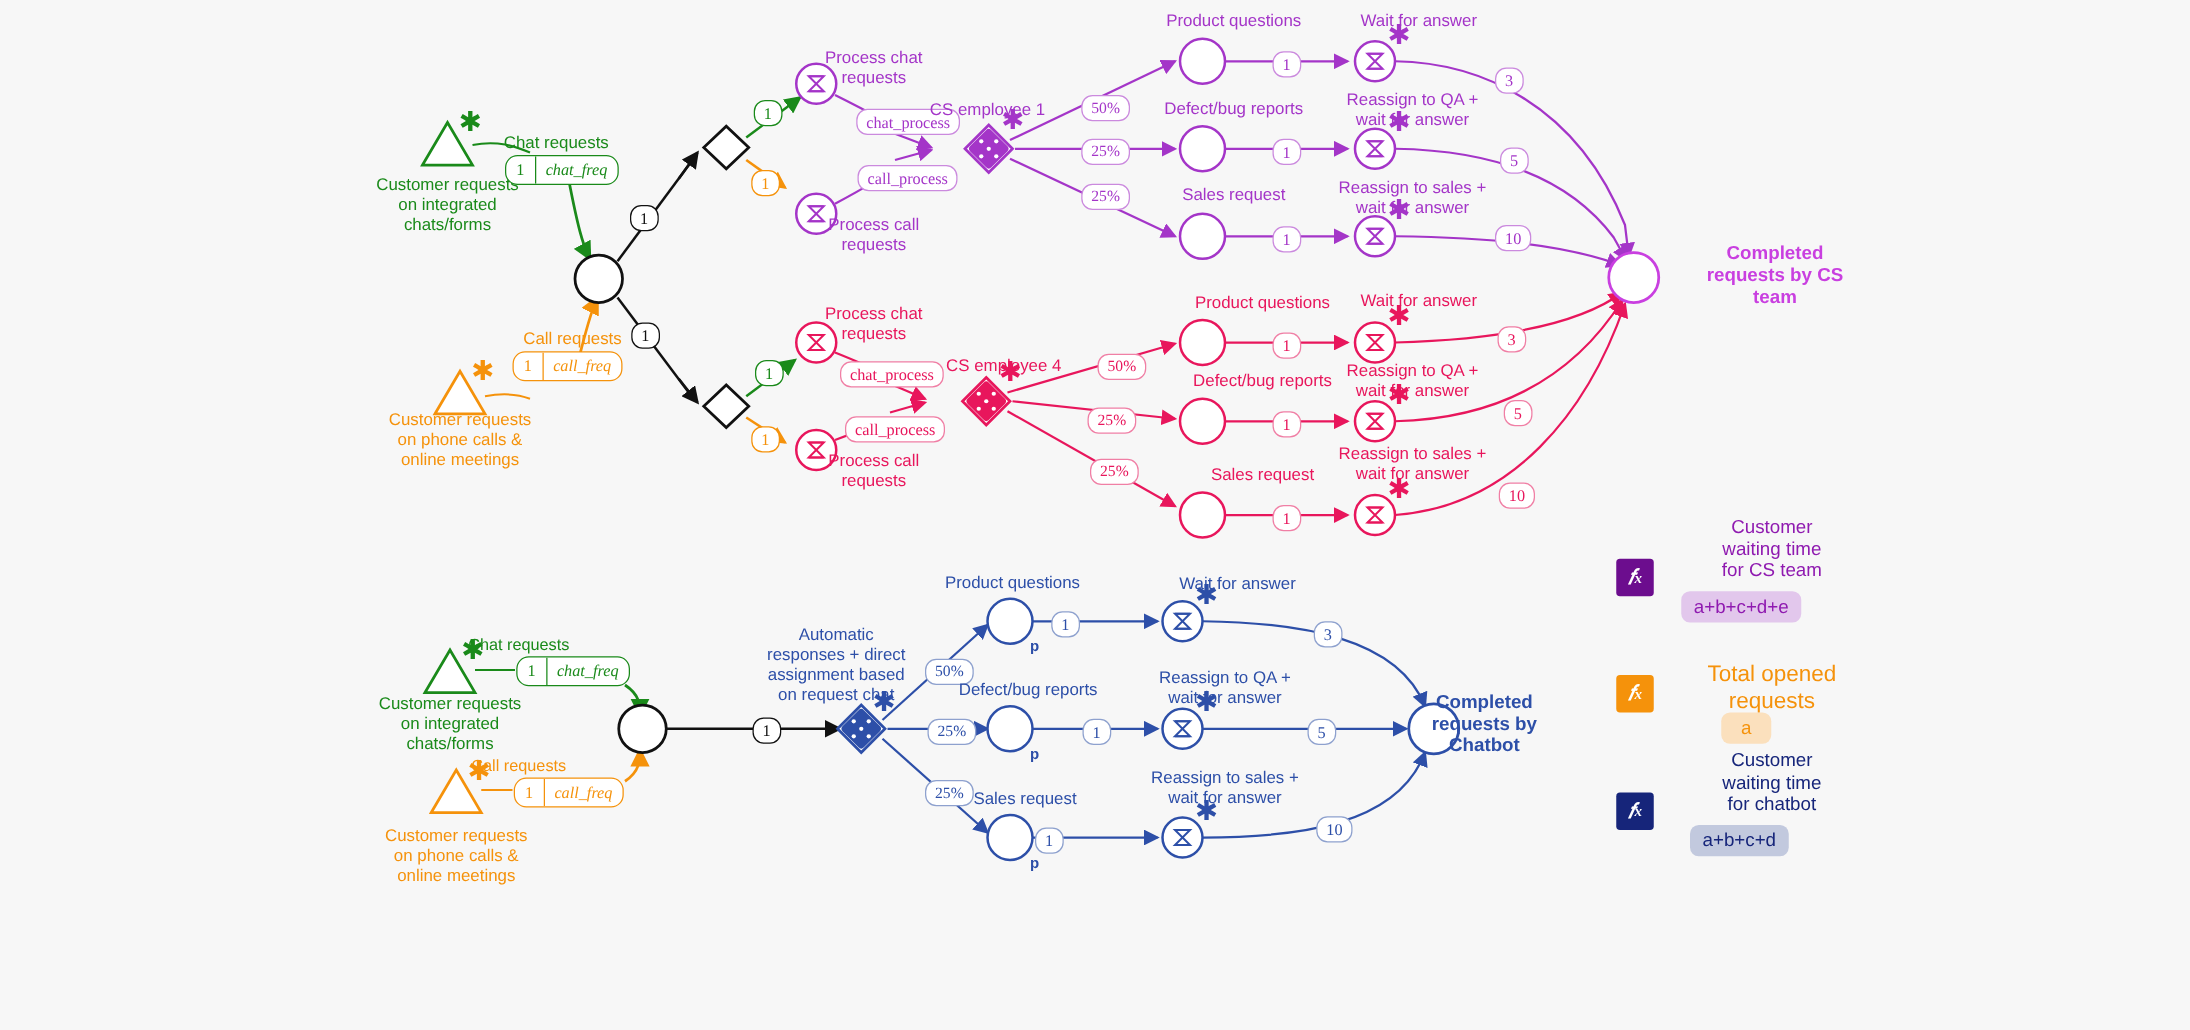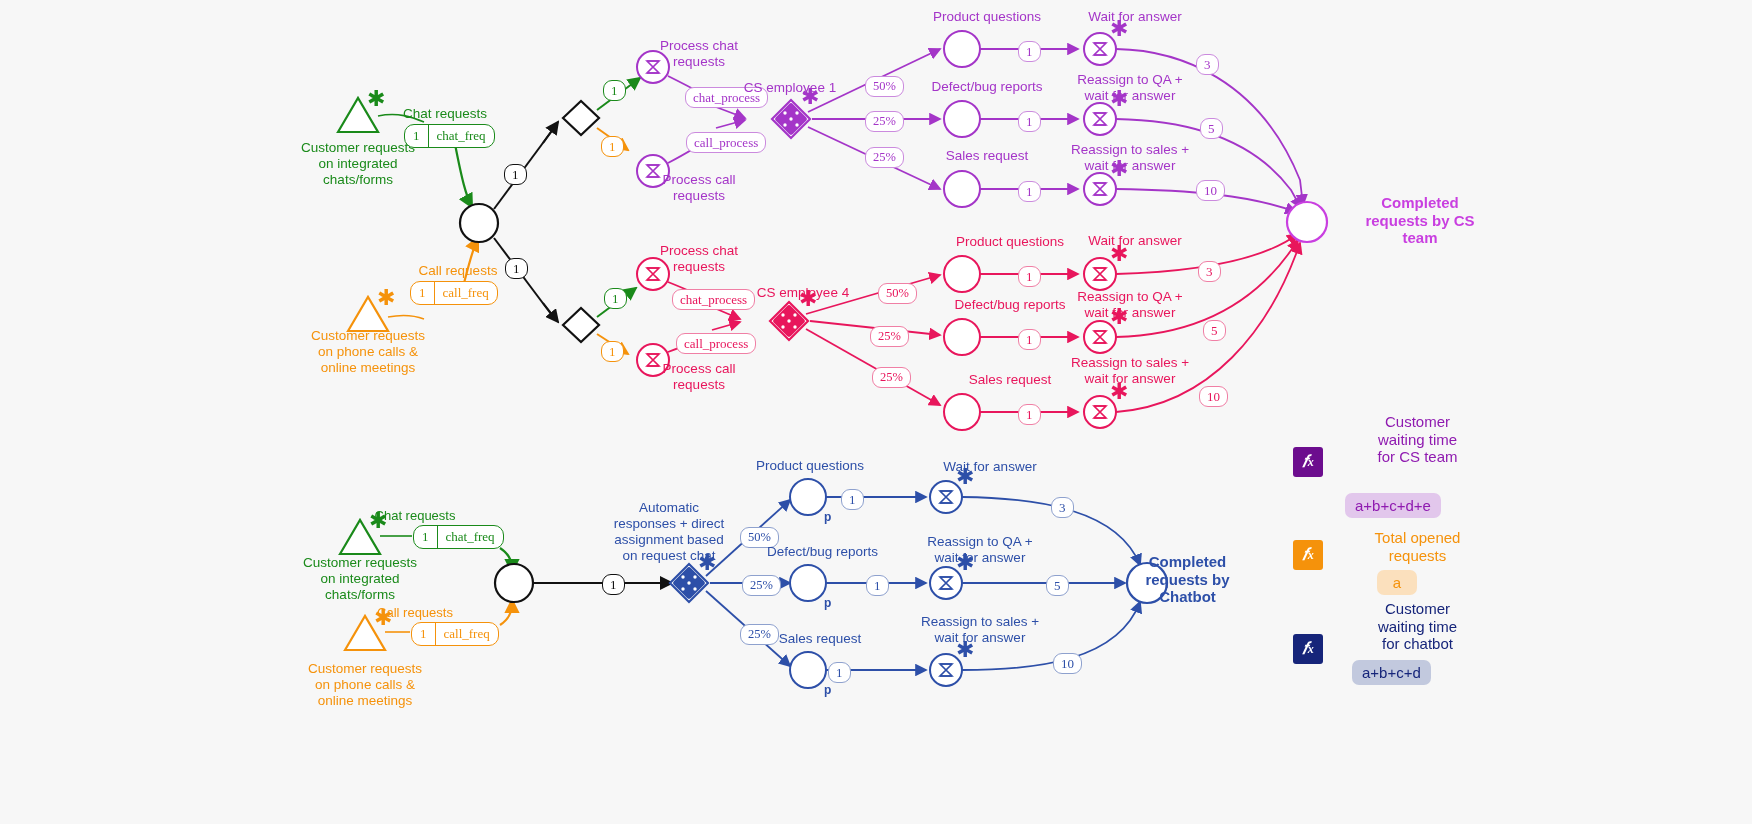--- a/index.html
+++ b/index.html
@@ -22,21 +22,21 @@
     font-family:"Liberation Serif", serif;
     white-space:nowrap;
   }
   .pill2{
     position:absolute;background:#fff;border-radius:10px;
     font-family:"Liberation Serif", serif;white-space:nowrap;
     display:flex;align-items:stretch;overflow:hidden;
   }
   .pill2 .n{padding:3px 8px;}
   .pill2 .sep{width:1px;}
-  .pill2 .v{padding:3px 8px;}
+  .pill2 .v{padding:3px 8px;font-style:italic;}
   .fxbox{position:absolute;width:30px;height:30px;border-radius:3px;
     color:#fff;font-family:"Liberation Serif", serif;font-style:italic;
     font-weight:bold;font-size:17px;display:flex;align-items:center;justify-content:center;}
   .formula{position:absolute;border-radius:7px;padding:4px 10px;font-size:15px;white-space:nowrap;}
   .star{position:absolute;font-size:22px;line-height:1;font-family:"DejaVu Sans", sans-serif;}
   .plab{position:absolute;font-size:12px;font-weight:bold;}
 </style>
 </head>
 <body>
 
@@ -446,24 +446,24 @@
 <div class="pill" style="left:1053px;top:653px;font-size:13px;color:#2d4fa8;border:1.5px solid #8ea1ce;">10</div>
 
 <div class="lbl" style="left:1100px;top:553px;width:175px;font-size:15px;font-weight:bold;color:#2d4fa8;">Completed
 requests by
 Chatbot</div>
 
 <div class="fxbox" style="left:1293px;top:447px;background:#6c0d8e;">𝑓<span style="font-size:12px;">x</span></div>
 <div class="lbl" style="left:1330px;top:413px;width:175px;font-size:15px;color:#8f1ab0;">Customer
 waiting time
 for CS team</div>
-<div class="formula" style="left:1345px;top:493px;background:#e2c7ec;color:#8f1ab0;">a+b+c+d+e</div>
+<div class="formula" style="left:1345px;top:473px;background:#e2c7ec;color:#8f1ab0;">a+b+c+d+e</div>
 
 <div class="fxbox" style="left:1293px;top:540px;background:#f5920b;">𝑓<span style="font-size:12px;">x</span></div>
-<div class="lbl" style="left:1330px;top:529px;width:175px;font-size:15px;color:#f5920b;">Total opened
+<div class="lbl" style="left:1330px;top:529px;width:175px;font-size:18px;color:#f5920b;">Total opened
 requests</div>
 <div class="formula" style="left:1377px;top:570px;background:#fbe0bd;color:#f5920b;min-width:20px;text-align:center;">a</div>
 
 <div class="fxbox" style="left:1293px;top:634px;background:#16257a;">𝑓<span style="font-size:12px;">x</span></div>
 <div class="lbl" style="left:1330px;top:600px;width:175px;font-size:15px;color:#16257a;">Customer
 waiting time
 for chatbot</div>
 <div class="formula" style="left:1352px;top:660px;background:#c2c9de;color:#16257a;">a+b+c+d</div>
 
 </body></html>

